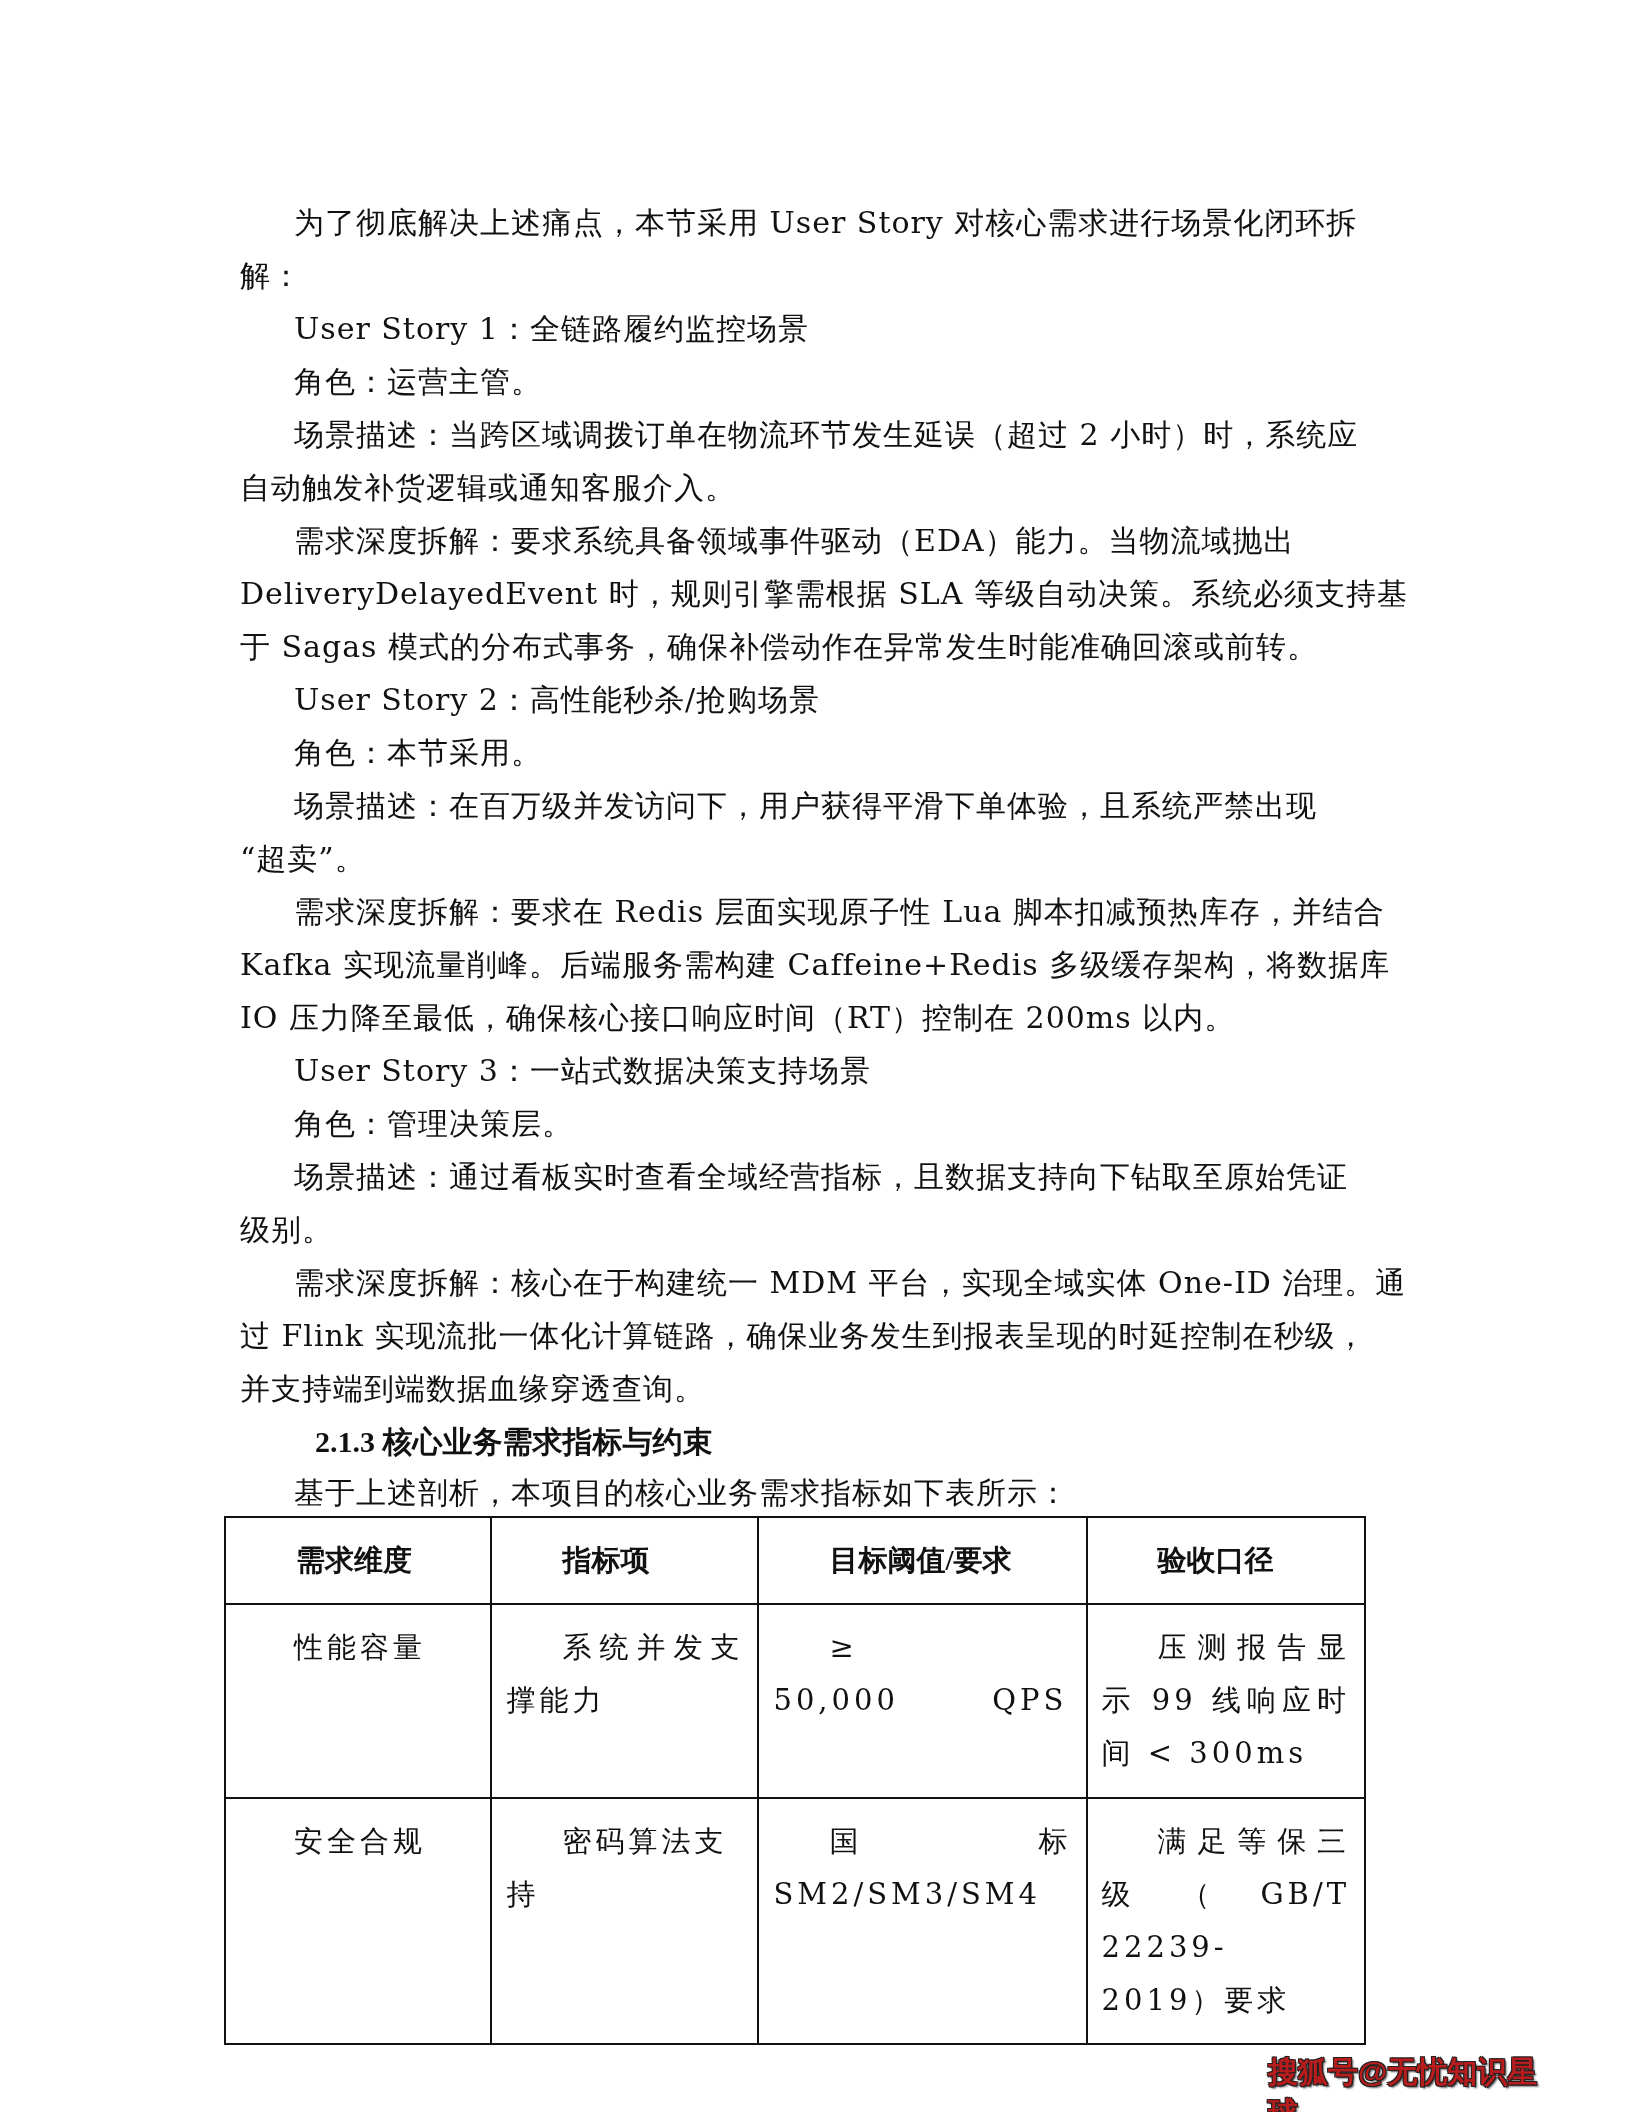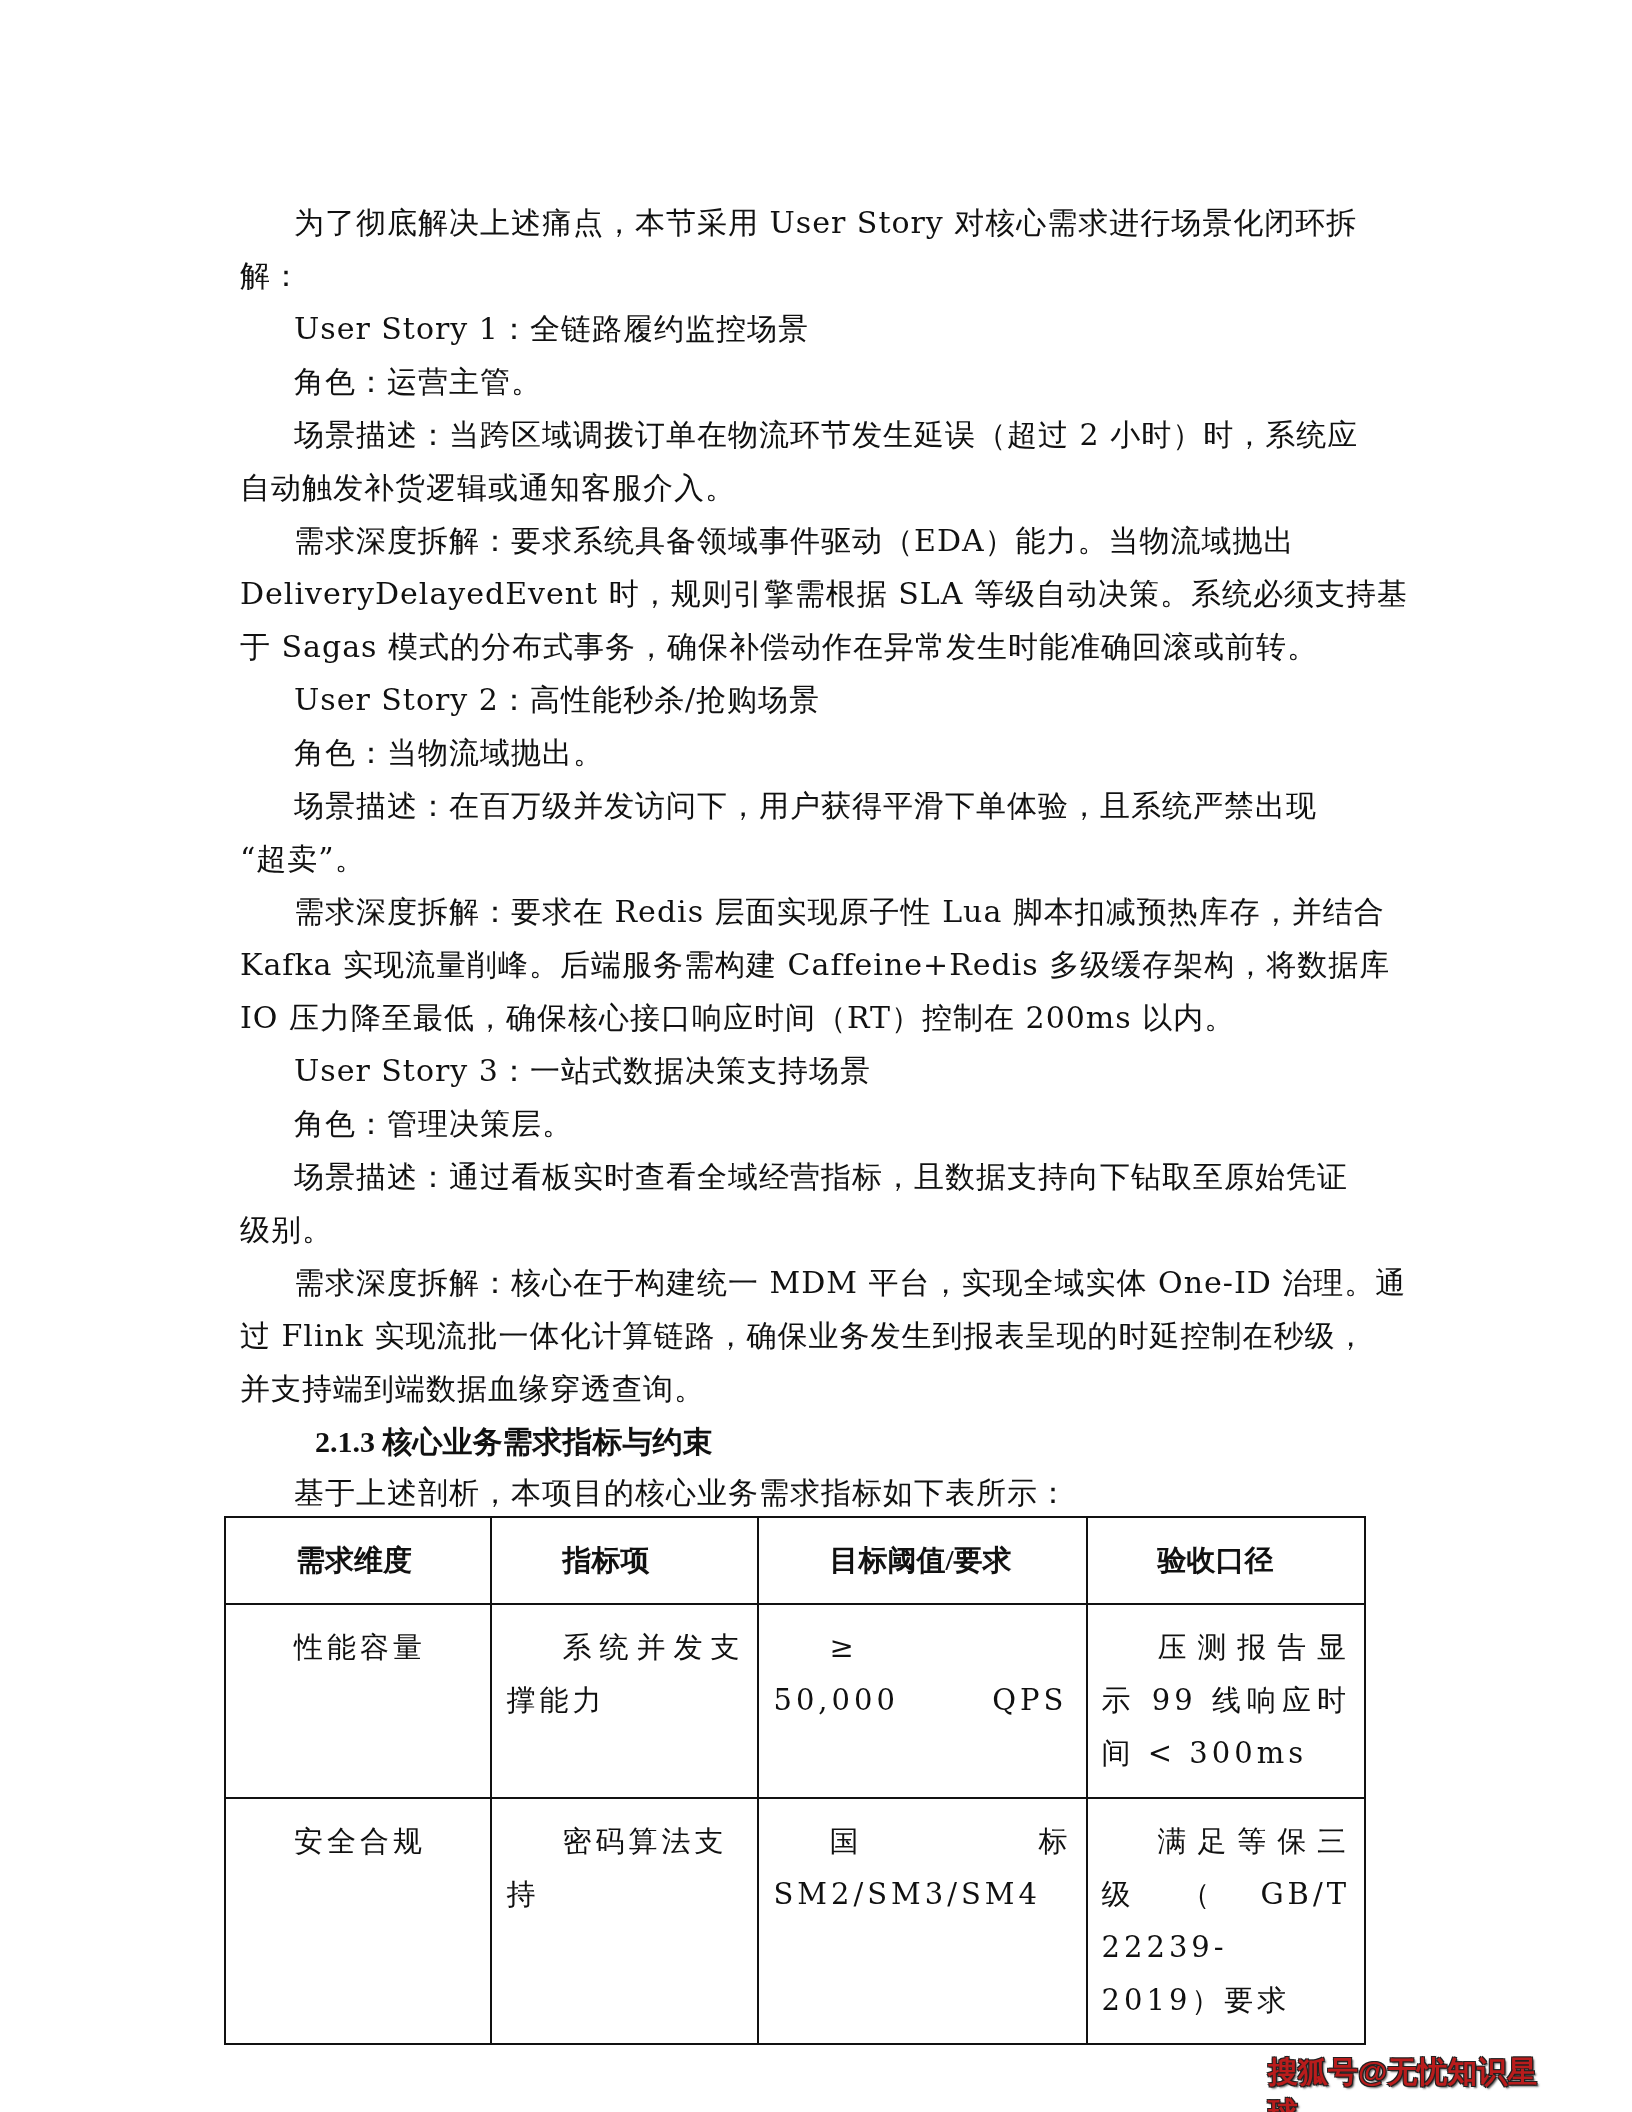--- a/index.html
+++ b/index.html
@@ -32,21 +32,21 @@
 
   <div class="line indent" style="top:302px">User Story 1：全链路履约监控场景</div>
   <div class="line indent" style="top:355px">角色：运营主管。</div>
   <div class="line indent" style="top:408px">场景描述：当跨区域调拨订单在物流环节发生延误（超过 2 小时）时，系统应</div>
   <div class="line" style="top:461px">自动触发补货逻辑或通知客服介入。</div>
   <div class="line indent" style="top:514px">需求深度拆解：要求系统具备领域事件驱动（EDA）能力。当物流域抛出</div>
   <div class="line" style="top:567px">DeliveryDelayedEvent 时，规则引擎需根据 SLA 等级自动决策。系统必须支持基</div>
   <div class="line" style="top:620px">于 Sagas 模式的分布式事务，确保补偿动作在异常发生时能准确回滚或前转。</div>
 
   <div class="line indent" style="top:673px">User Story 2：高性能秒杀/抢购场景</div>
-  <div class="line indent" style="top:726px">角色：当物流域抛出。</div>
+  <div class="line indent" style="top:726px">角色：本节采用。</div>
   <div class="line indent" style="top:779px">场景描述：在百万级并发访问下，用户获得平滑下单体验，且系统严禁出现</div>
   <div class="line" style="top:832px">“超卖”。</div>
   <div class="line indent" style="top:885px">需求深度拆解：要求在 Redis 层面实现原子性 Lua 脚本扣减预热库存，并结合</div>
   <div class="line" style="top:938px">Kafka 实现流量削峰。后端服务需构建 Caffeine+Redis 多级缓存架构，将数据库</div>
   <div class="line" style="top:991px">IO 压力降至最低，确保核心接口响应时间（RT）控制在 200ms 以内。</div>
 
   <div class="line indent" style="top:1044px">User Story 3：一站式数据决策支持场景</div>
   <div class="line indent" style="top:1097px">角色：管理决策层。</div>
   <div class="line indent" style="top:1150px">场景描述：通过看板实时查看全域经营指标，且数据支持向下钻取至原始凭证</div>
   <div class="line" style="top:1203px">级别。</div>

